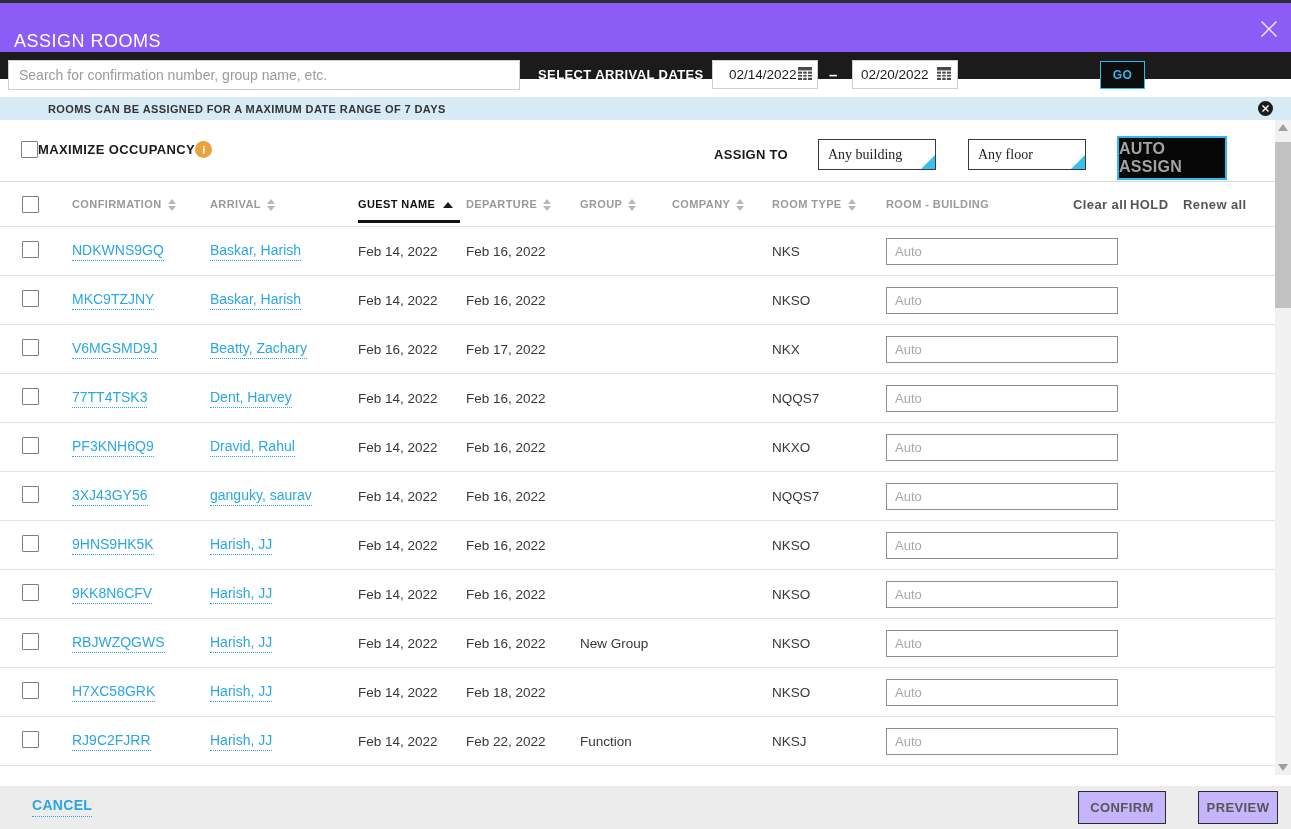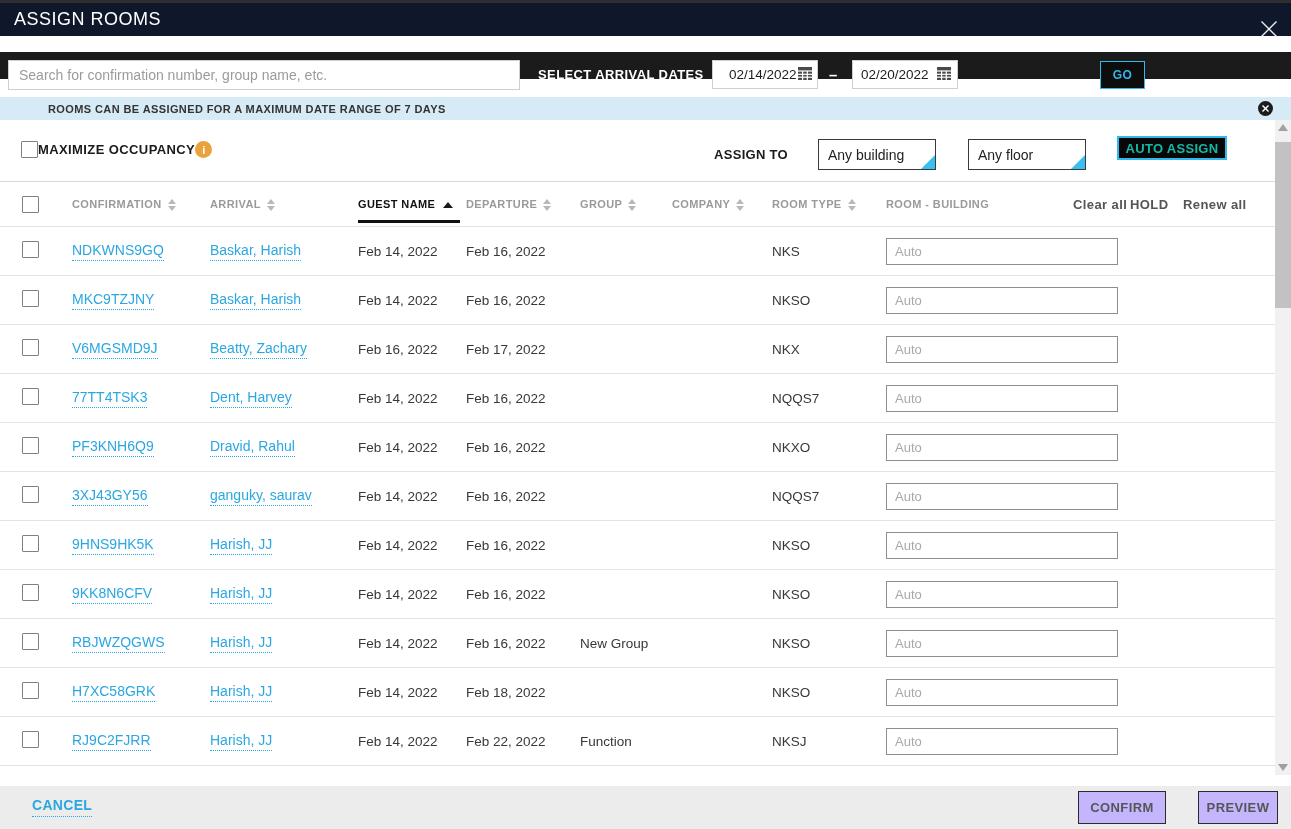--- a/index.html
+++ b/index.html
@@ -1,20 +1,20 @@
 <!DOCTYPE html>
 <html><head>
 <meta charset="utf-8">
 <style>
   * { margin:0; padding:0; box-sizing:border-box; }
   html,body { width:1291px; height:829px; overflow:hidden; }
   body { font-family:"Liberation Sans", sans-serif; background:#fff; position:relative; }
 
   
-  .titlebar { position:absolute; left:0; top:0; width:1291px; height:36px; background:#0f172a; border-top:3px solid #2e2e2e; display:flex; align-items:center; }
+  .titlebar { position:absolute; left:0; top:0; width:1291px; height:52px; background:#8b5cf6; border-top:3px solid #2e2e2e; display:flex; align-items:flex-end; }
   .titlebar .title { color:#ffffff; font-size:18px; letter-spacing:0.5px; margin-left:14px; font-weight:400; }
   .titlebar .close { position:absolute; right:10px; top:14px; width:24px; height:24px; display:flex; align-items:center; justify-content:center; cursor:pointer; }
 
   
   .searchbar { position:absolute; left:0; top:52px; width:1291px; height:27px; background:#1b1b1b; }
   .search-input { position:absolute; left:8px; top:8px; width:512px; height:30px; border:1px solid #cfcfcf; background:#fff; font-family:"Liberation Sans",sans-serif; font-size:14px; color:#333; padding:0 10px; outline:none; }
   .search-input::placeholder { color:#9b9b9b; }
   .dates-label { position:absolute; left:538px; top:0; height:45px; display:flex; align-items:center; color:#fff; font-size:13px; font-weight:bold; letter-spacing:0.4px; }
   .datefield { position:absolute; top:8px; height:29px; width:106px; background:#fff; border:1px solid #cfcfcf; display:flex; align-items:center; justify-content:space-between; padding:0 5px 0 8px; cursor:pointer; }
   .datefield .dval { font-size:13.5px; color:#1c1c1c; }
@@ -31,25 +31,25 @@
   
   .content { position:absolute; left:0; top:120px; width:1291px; height:666px; background:#fff; }
 
   
   .cb { display:inline-block; width:17px; height:17px; background:#fff; border:1px solid #808080; border-radius:1px; cursor:pointer; }
   .maximize { position:absolute; left:21px; top:21px; display:flex; align-items:center; gap:0; }
   .maximize .mlabel { font-size:13px; font-weight:bold; color:#1a1a1a; letter-spacing:0.4px; }
   .info-icon { width:17px; height:17px; border-radius:50%; background:#e8a33d; color:#fff; font-size:11px; font-weight:bold; display:flex; align-items:center; justify-content:center; font-style:normal; cursor:pointer; }
   .assignto-label { position:absolute; left:714px; top:27px; font-size:13px; font-weight:bold; color:#1a1a1a; letter-spacing:0.3px; }
   .dd { position:absolute; top:19px; width:118px; height:31px; background:#fff; border:1px solid #3a3a3a; display:flex; align-items:center; padding-left:9px; cursor:pointer; overflow:hidden; }
-  .dd .dval { font-size:14px; color:#222; }
+  .dd .dval { font-size:14px; color:#222;font-family:Liberation Serif, serif; }
   .dd::after { content:""; position:absolute; right:0; bottom:0; width:0; height:0; border-left:14px solid transparent; border-bottom:14px solid #3bbfee; }
   .dd-building { left:818px; }
   .dd-floor { left:968px; }
-  .auto-assign { position:absolute; left:1117px; top:16px; width:110px; height:24px; background:#070707; border:2px solid #2fb9ec; color:#14b8a6; font-size:13px; font-weight:bold; letter-spacing:0.3px; display:flex; align-items:center; justify-content:center; cursor:pointer; }
+  .auto-assign { position:absolute; left:1117px; top:16px; width:110px; height:44px; background:#070707; border:2px solid #2fb9ec; color:#a3a3a3; font-size:16px; font-weight:bold; letter-spacing:0.3px; display:flex; align-items:center; justify-content:center; cursor:pointer; }
 
   
   .thead { position:absolute; left:0; top:61px; width:1275px; height:45px; border-top:1px solid #d9d9d9; display:grid; grid-template-columns:72px 138px 148px 108px 114px 92px 100px 114px 250px 1fr; align-items:center; }
   .th { font-size:11px; font-weight:bold; color:#9a9a9a; letter-spacing:0.4px; display:flex; align-items:center; gap:6px; cursor:pointer; position:relative; height:100%; }
   .th .hl { line-height:45px; }
   .th-check { padding-left:22px; }
   .th-guest .hl { color:#111; }
   .th-roombuilding { cursor:default; }
   .sort { display:flex; flex-direction:column; gap:2px; }
   .tri-up { width:0; height:0; border-left:4px solid transparent; border-right:4px solid transparent; border-bottom:5px solid #b8b8b8; }

